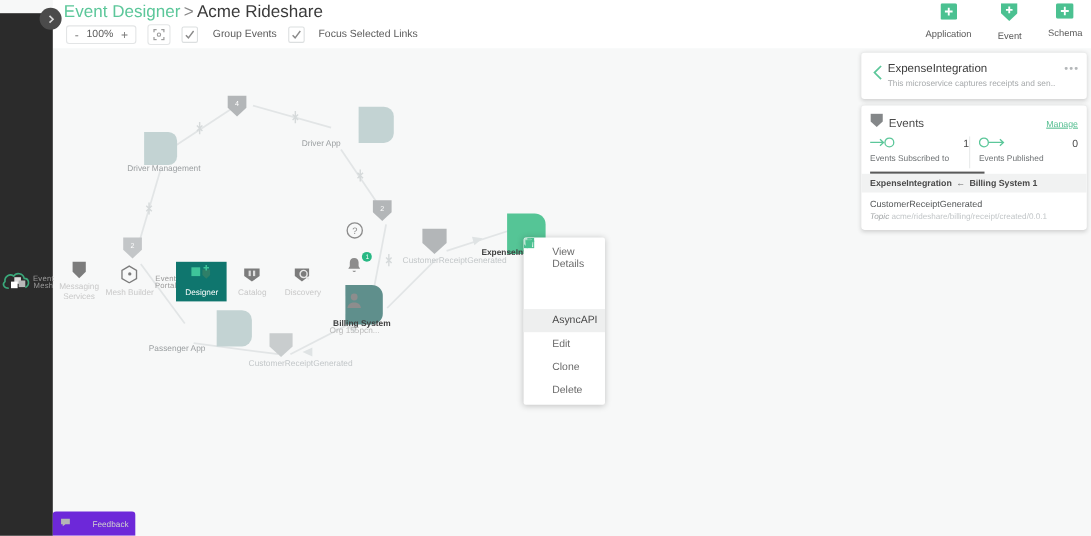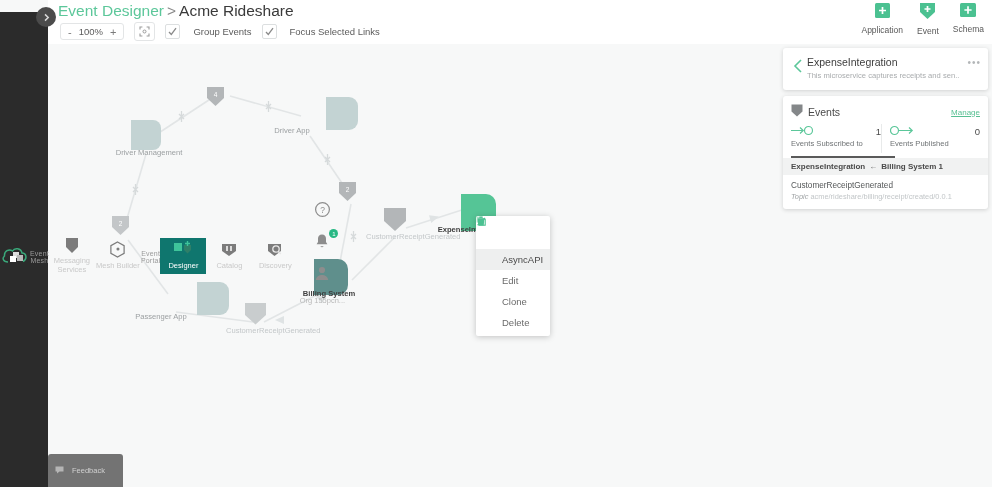--- a/index.html
+++ b/index.html
@@ -37,21 +37,21 @@
   .crumb .c2{color:#3a3a3a;}
   .toolbar{position:absolute;left:12px;top:22px;display:flex;align-items:center;gap:10px;}
   .zoomctl{display:flex;align-items:center;gap:7px;background:#fff;border:1px solid #e3e5e6;border-radius:3px;
            padding:2px 7px;font-size:9.5px;color:#5b5b5b;cursor:pointer;}
   .zoomctl .pm{color:#7a7a7a;font-size:11px;line-height:10px;}
   .fitbtn{width:19px;height:17px;border:1px solid #e3e5e6;border-radius:3px;background:#fff;
           display:flex;align-items:center;justify-content:center;cursor:pointer;}
   .chk{display:flex;align-items:center;gap:13px;font-size:9.5px;color:#5b5b5b;cursor:pointer;}
   .chkbox{width:13px;height:13px;border:1px solid #dcdfe0;border-radius:2px;background:#fff;
           display:flex;align-items:center;justify-content:center;}
-  .hdr-actions{position:absolute;right:8px;top:3px;display:flex;gap:14px;justify-content:flex-end;}
+  .hdr-actions{position:absolute;right:8px;top:3px;display:flex;gap:24px;justify-content:flex-end;}
   .hdr-action{display:flex;flex-direction:column;align-items:center;gap:3px;cursor:pointer;}
   .hdr-action .lbl{font-size:8.5px;color:#585858;}
 
   
   .canvas{position:absolute;left:48px;top:44px;right:0;bottom:0;background:#f7f8f8;overflow:hidden;}
   .canvas svg{position:absolute;left:0;top:0;}
   .nodelabel{position:absolute;font-size:7.6px;color:#9b9fa1;text-align:center;line-height:9px;
              transform:translateX(-50%);white-space:nowrap;}
   .nodelabel.strong{color:#3f3f3f;font-weight:bold;}
   .nodelabel.evt{color:#c3c7c9;white-space:normal;width:58px;}
@@ -84,22 +84,22 @@
   .ev-underline{height:2px;background:#5a5a5a;margin:3px 8px 0 8px;width:104px;}
   .pairrow{background:#f1f2f2;padding:4px 8px;font-size:8px;color:#4a4a4a;font-weight:bold;
            display:flex;align-items:center;gap:4px;}
   .pairrow .arrow{color:#6a6a6a;font-weight:normal;}
   .evitem{padding:6px 8px 8px 8px;}
   .evitem .n{font-size:8.2px;color:#545758;}
   .evitem .t{font-size:7.4px;margin-top:2px;color:#c2c6c8;}
   .evitem .t i{color:#9fa3a5;font-style:italic;}
 
   
-  .feedback{position:absolute;left:48px;bottom:0;width:68px;height:33px;background:#737373;
-            border-radius:3px 3px 0 0;display:flex;align-items:center;gap:8px;padding-left:7px;
+  .feedback{position:absolute;left:48px;bottom:0;width:68px;height:22px;background:#6d28d9;
+            border-radius:3px 3px 0 0;display:flex;align-items:center;gap:20px;padding-left:7px;
             font-size:7.5px;color:#d0d0d0;cursor:pointer;z-index:45;}
 </style>
 </head>
 <body>
 
 <div id="app">
 
   <div class="rail">
     <div class="rail-logo">
       <svg width="30" height="22" viewBox="0 0 30 22">
@@ -334,20 +334,28 @@
 
     <div class="nodelabel" style="left:83px;top:104px;padding-left:36px;">Driver Management</div>
     <div class="nodelabel" style="left:244px;top:82px;">Driver App</div>
     <div class="nodelabel" style="left:113px;top:268px;">Passenger App</div>
     <div class="nodelabel strong" style="left:281px;top:245px;">Billing System</div>
     <div class="nodelabel strong" style="left:412px;top:181px;">ExpenseInte</div>
     <div class="nodelabel evt" style="left:347px;top:188px;">CustomerReceiptGenerated</div>
     <div class="nodelabel evt" style="left:207px;top:282px;">CustomerReceiptGenerated</div>
 
     <div class="ctxmenu" style="left:428px;top:172px;">
+      <div class="ctxitem">
+        <span class="ctxico">
+          <svg width="10" height="10" viewBox="0 0 10 10">
+              <path d="M1 9L9 1M6 1h3v3M4 9H1V6" fill="none" stroke="#4bc191" stroke-width="1.3"></path>
+            </svg>
+        </span>
+        <span>View Details</span>
+      </div>
       <div class="ctxitem sel">
         <span class="ctxico">
           <svg width="10" height="10" viewBox="0 0 10 10">
               <text x="5" y="8.2" font-size="9" fill="#6d80c7" text-anchor="middle" font-family="Liberation Sans">S</text>
             </svg>
         </span>
         <span>AsyncAPI</span>
       </div>
       <div class="ctxitem">
         <span class="ctxico">

